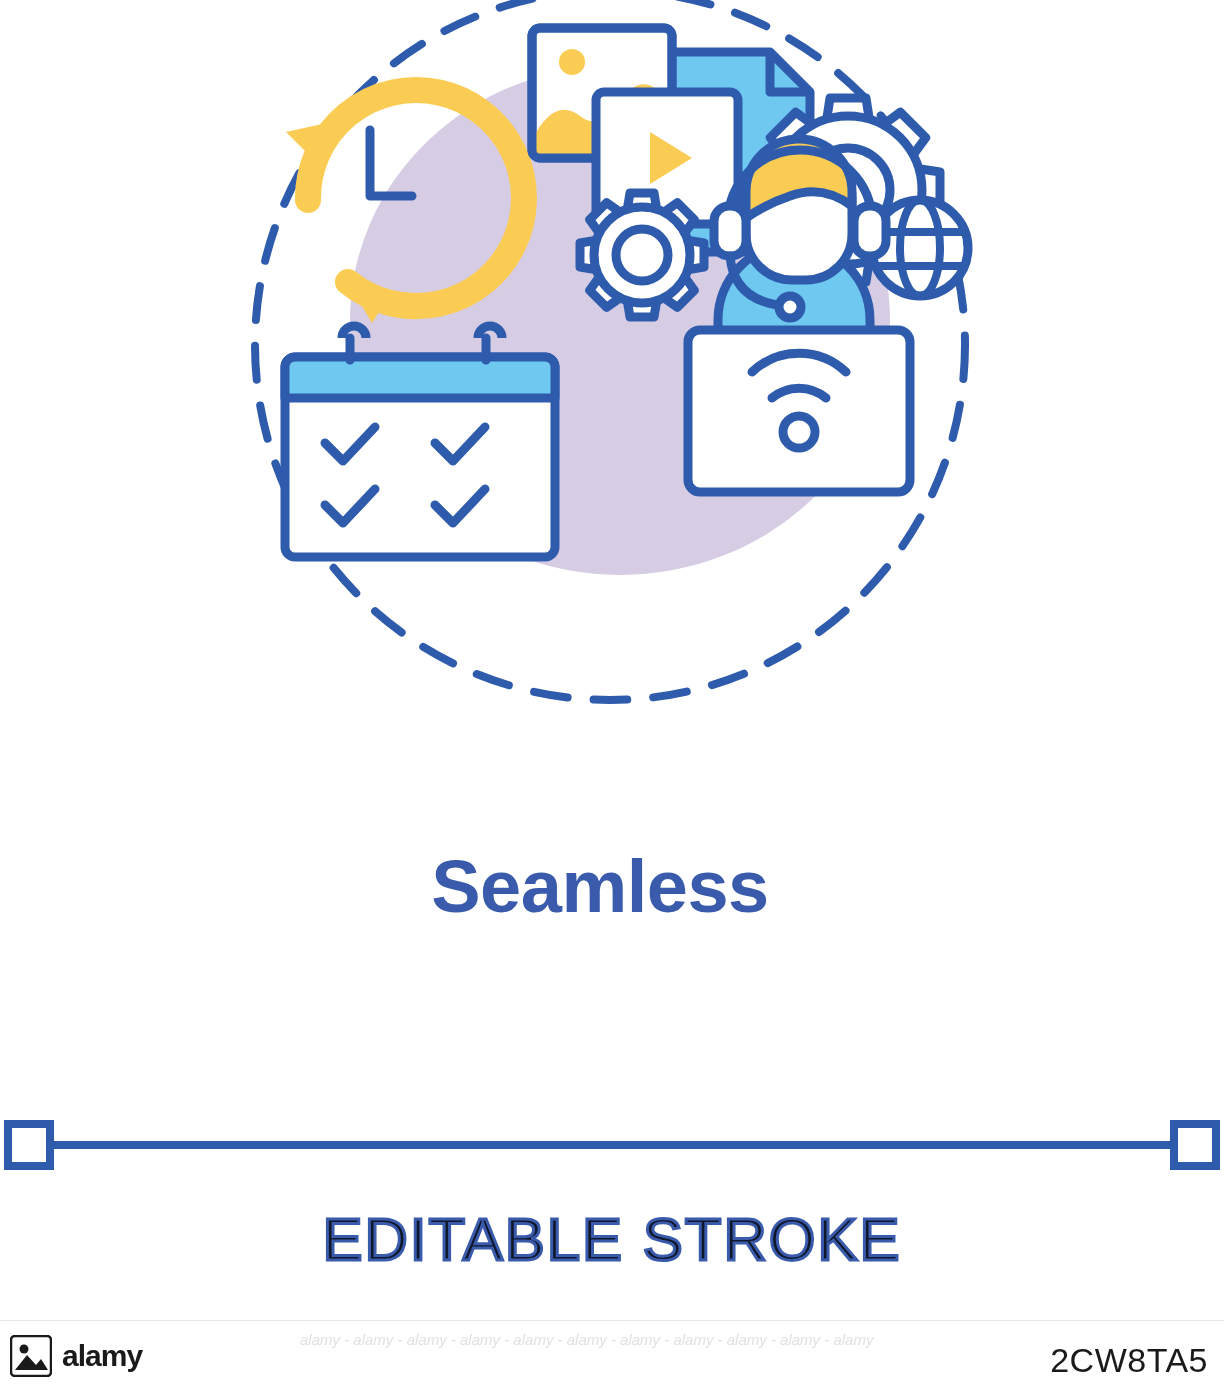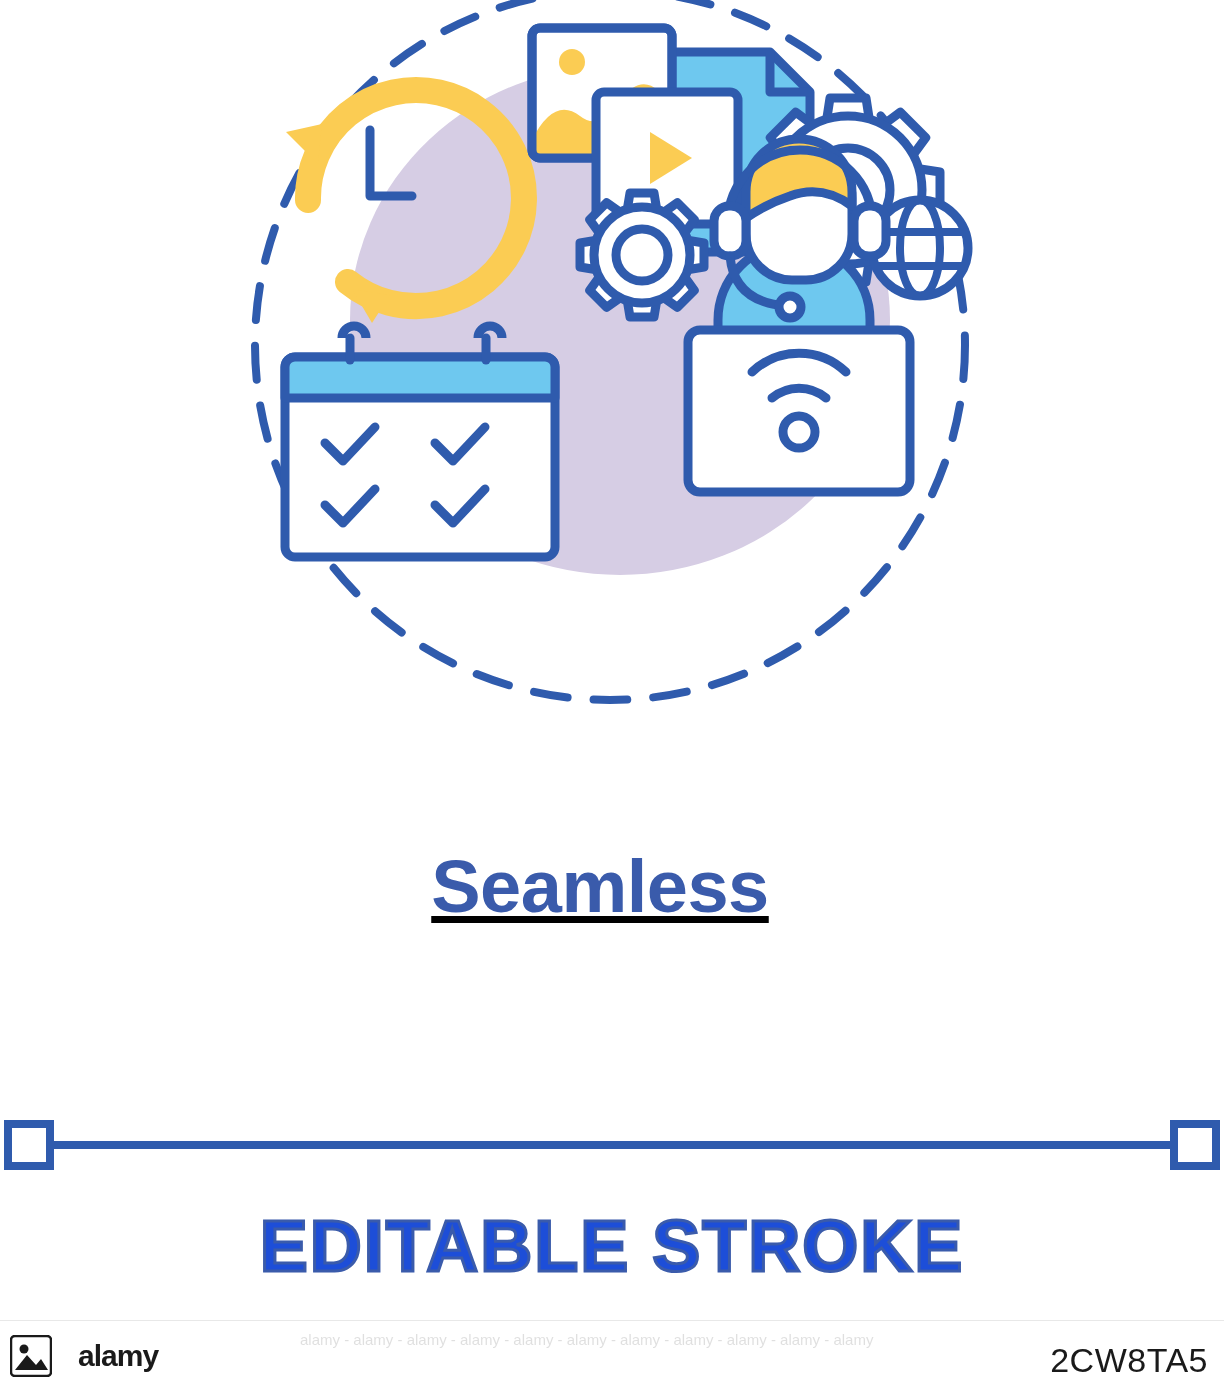--- a/index.html
+++ b/index.html
@@ -27,21 +27,20 @@
     top: 0px;
     width: 850px;
     height: 760px;
   }
   .title-block {
     position: absolute;
     left: 0;
     top: 840px;
     width: 1200px;
     text-align: center;
-    text-decoration: underline;
   }
   .title-line {
     font-family: "Liberation Sans", sans-serif;
     font-size: 74px;
     font-weight: bold;
     color: #3a5bab;
     line-height: 1.28;
     letter-spacing: -0.5px;
   }
   .stroke-bar {
@@ -53,42 +52,42 @@
   }
   .editable-block {
     position: absolute;
     left: 0;
     top: 1205px;
     width: 1224px;
     text-align: center;
   }
   .editable-text {
     font-family: "Liberation Sans", sans-serif;
-    font-size: 72px;
-    font-weight: bold;
-    color: #1d4ed8;
+    font-size: 60px;
+    font-weight: normal;
+    color: #0f172a;
     -webkit-text-stroke: 3px #3a5bab;
     letter-spacing: 2px;
   }
   .watermark-bar {
     position: absolute;
     left: 0;
     top: 1320px;
     width: 1224px;
     height: 70px;
     background: #ffffff;
     border-top: 1px solid #e8e8e8;
   }
   .wm-left {
     position: absolute;
     left: 10px;
     top: 14px;
     display: flex;
     align-items: center;
-    gap: 26px;
+    gap: 10px;
   }
   .wm-logo {
     font-family: "Liberation Sans", sans-serif;
     font-size: 30px;
     font-weight: bold;
     color: #1a1a1a;
     letter-spacing: -1px;
   }
   .wm-id {
     position: absolute;
@@ -104,20 +103,21 @@
     left: 300px;
     top: 10px;
     width: 620px;
     height: 50px;
     opacity: 0.18;
     font-size: 15px;
     color: #555;
     font-family: "Liberation Sans", sans-serif;
     overflow: hidden;
     white-space: nowrap;
+    font-style: italic;
   }
 </style>
 </head>
 <body>
 
 <div class="stage">
 
   <div class="illustration">
     <svg viewBox="0 0 850 760" width="850" height="760" xmlns="http://www.w3.org/2000/svg">
 

